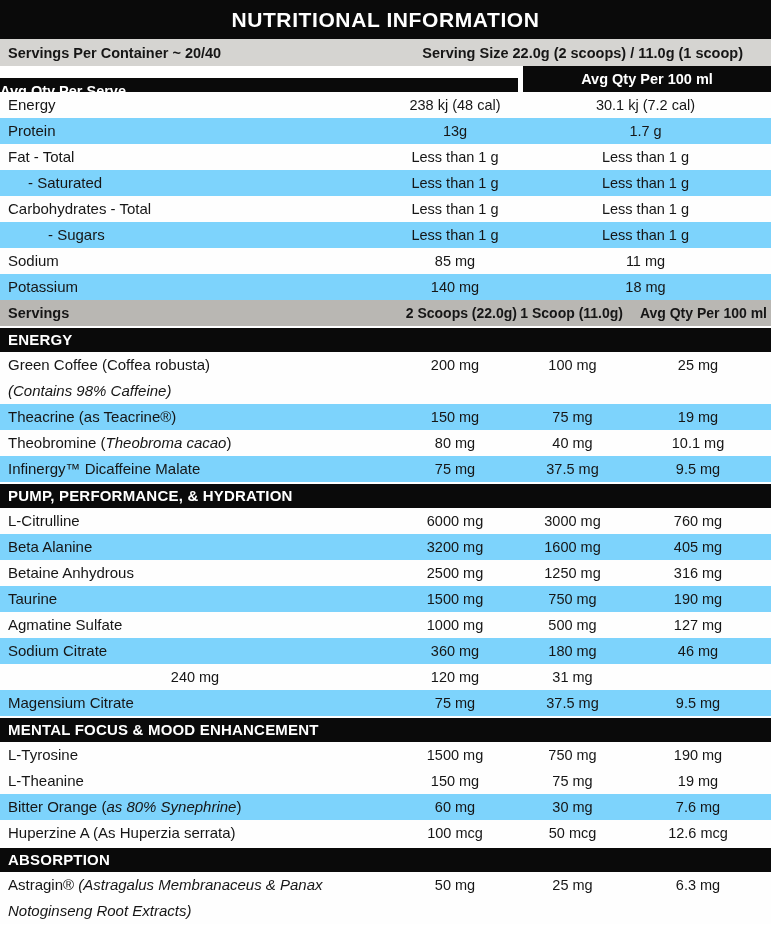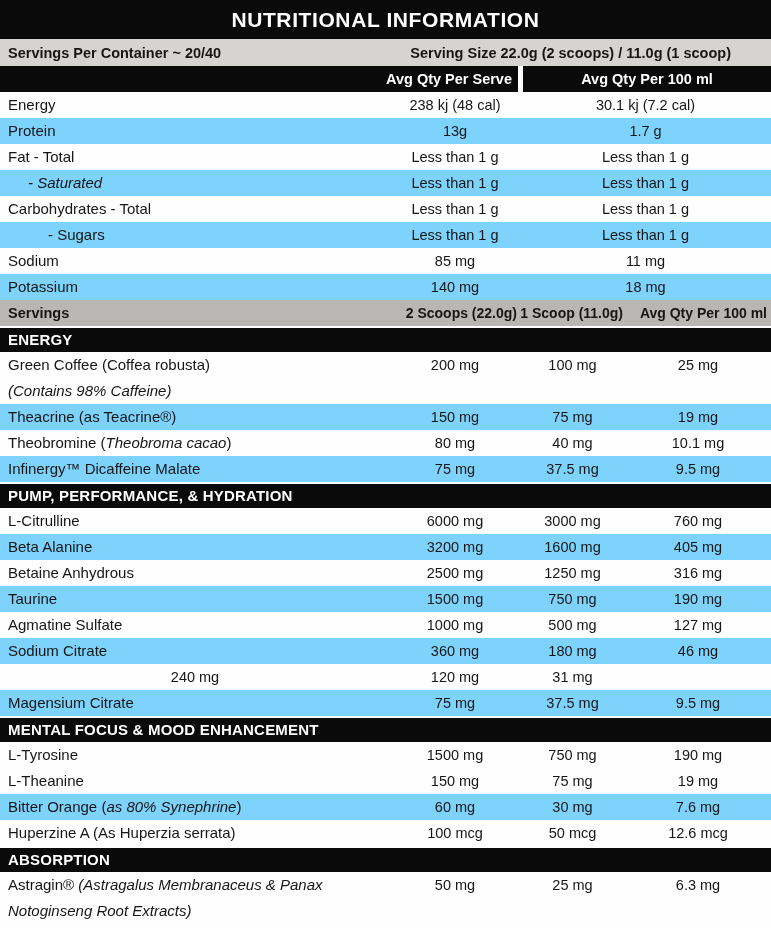--- a/index.html
+++ b/index.html
@@ -4,37 +4,37 @@
 <style>
   html,body{margin:0;padding:0;background:#ffffff;}
   body{font-family:"Liberation Sans",sans-serif;color:#161616;}
   .label{width:771px;background:#ffffff;}
 
   .title-bar{height:39px;background:#0a0a0a;display:flex;align-items:center;justify-content:center;}
   .title-text{color:#ffffff;font-weight:700;font-size:21px;letter-spacing:.6px;}
 
   .serving-info{height:27px;background:#d5d4d1;display:flex;align-items:center;font-weight:700;font-size:14.5px;}
   .serving-info .left{padding-left:8px;text-align:right;}
-  .serving-info .right{margin-left:auto;margin-right:40px;}
+  .serving-info .right{margin-left:auto;margin-right:28px;}
 
   .hdr{display:grid;grid-template-columns:518px 5px 1fr;height:26px;}
   .hdr-cell{background:#0a0a0a;color:#ffffff;font-weight:700;font-size:14.5px;line-height:26px;}
-  .hdr-serve{text-align:right;padding-right:6px;overflow:hidden;white-space:nowrap;}
+  .hdr-serve{text-align:left;padding-right:6px;overflow:hidden;white-space:nowrap;margin-top:12px;}
   .hdr-gap{background:#ffffff;}
   .hdr-100{text-align:center;}
 
   .row{min-height:26px;}
   .grid2{display:grid;grid-template-columns:390px 130px 1fr;}
   .grid3{display:grid;grid-template-columns:390px 130px 105px 1fr;}
   .cell{line-height:26px;}
   .name{padding-left:8px;font-size:15px;}
   .v{text-align:center;font-size:14.5px;}
   .white{background:#fefefe;}
   .gray{background:#7dd3fc;}
-  .ind1{padding-left:28px;font-style:italic;}
+  .ind1{padding-left:28px;}
   .ind2{padding-left:48px;}
 
   .srow{background:#b9b7b3;height:26px;font-weight:700;font-size:14px;}
   .srow .name{font-size:14.5px;}
   .r{text-align:right;}
   .sc1{padding-right:3px;}
   .sc2{padding-right:2px;}
   .sc3{padding-right:4px;}
 
   .section-bar{height:24px;background:#0a0a0a;color:#ffffff;font-weight:700;font-size:15px;line-height:24px;padding-left:8px;letter-spacing:.2px;border-top:2px solid #ffffff;}

